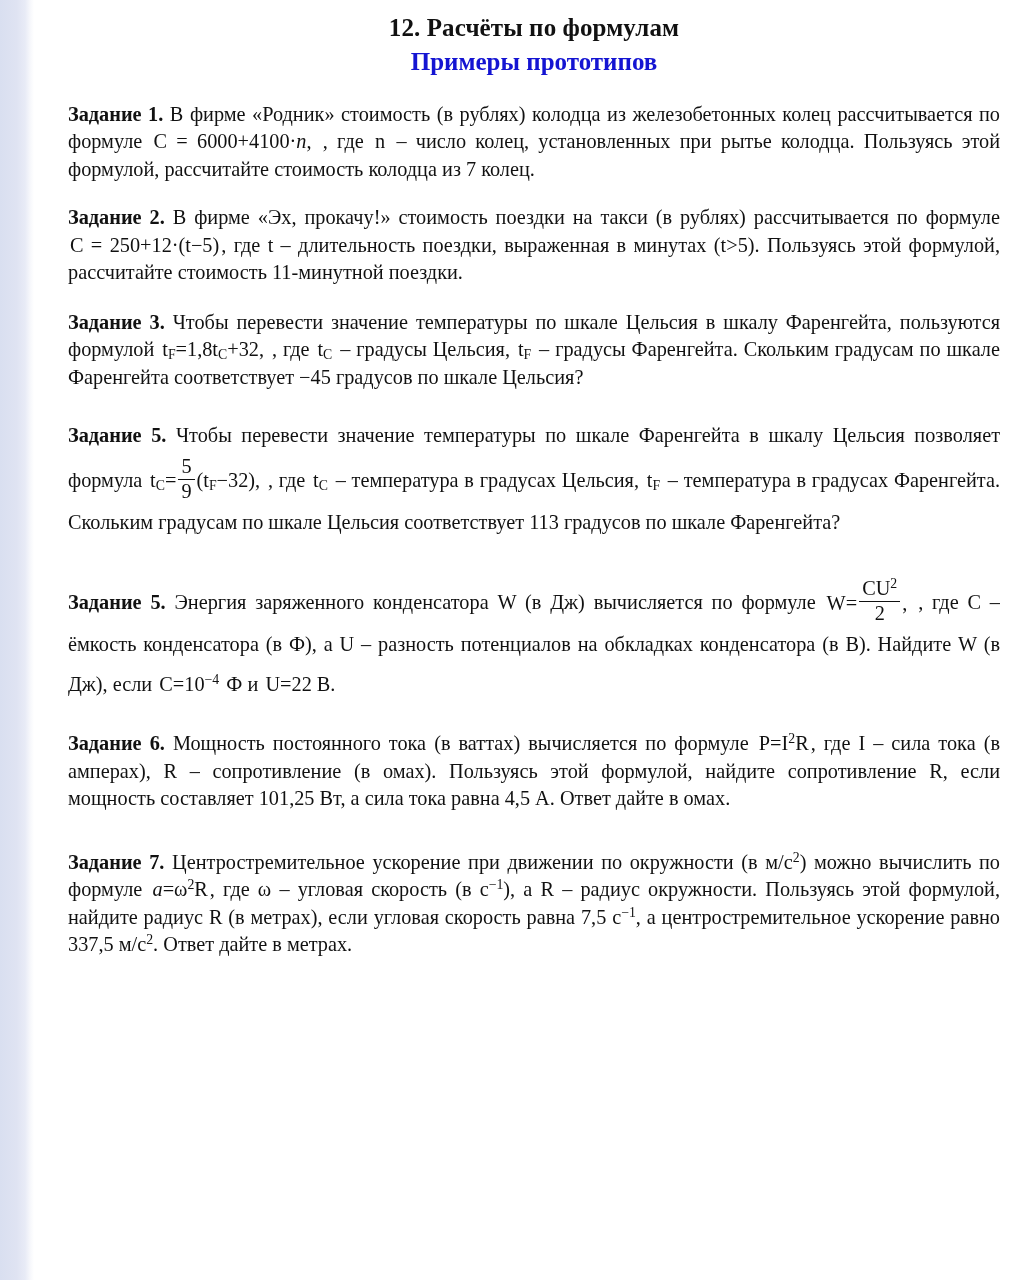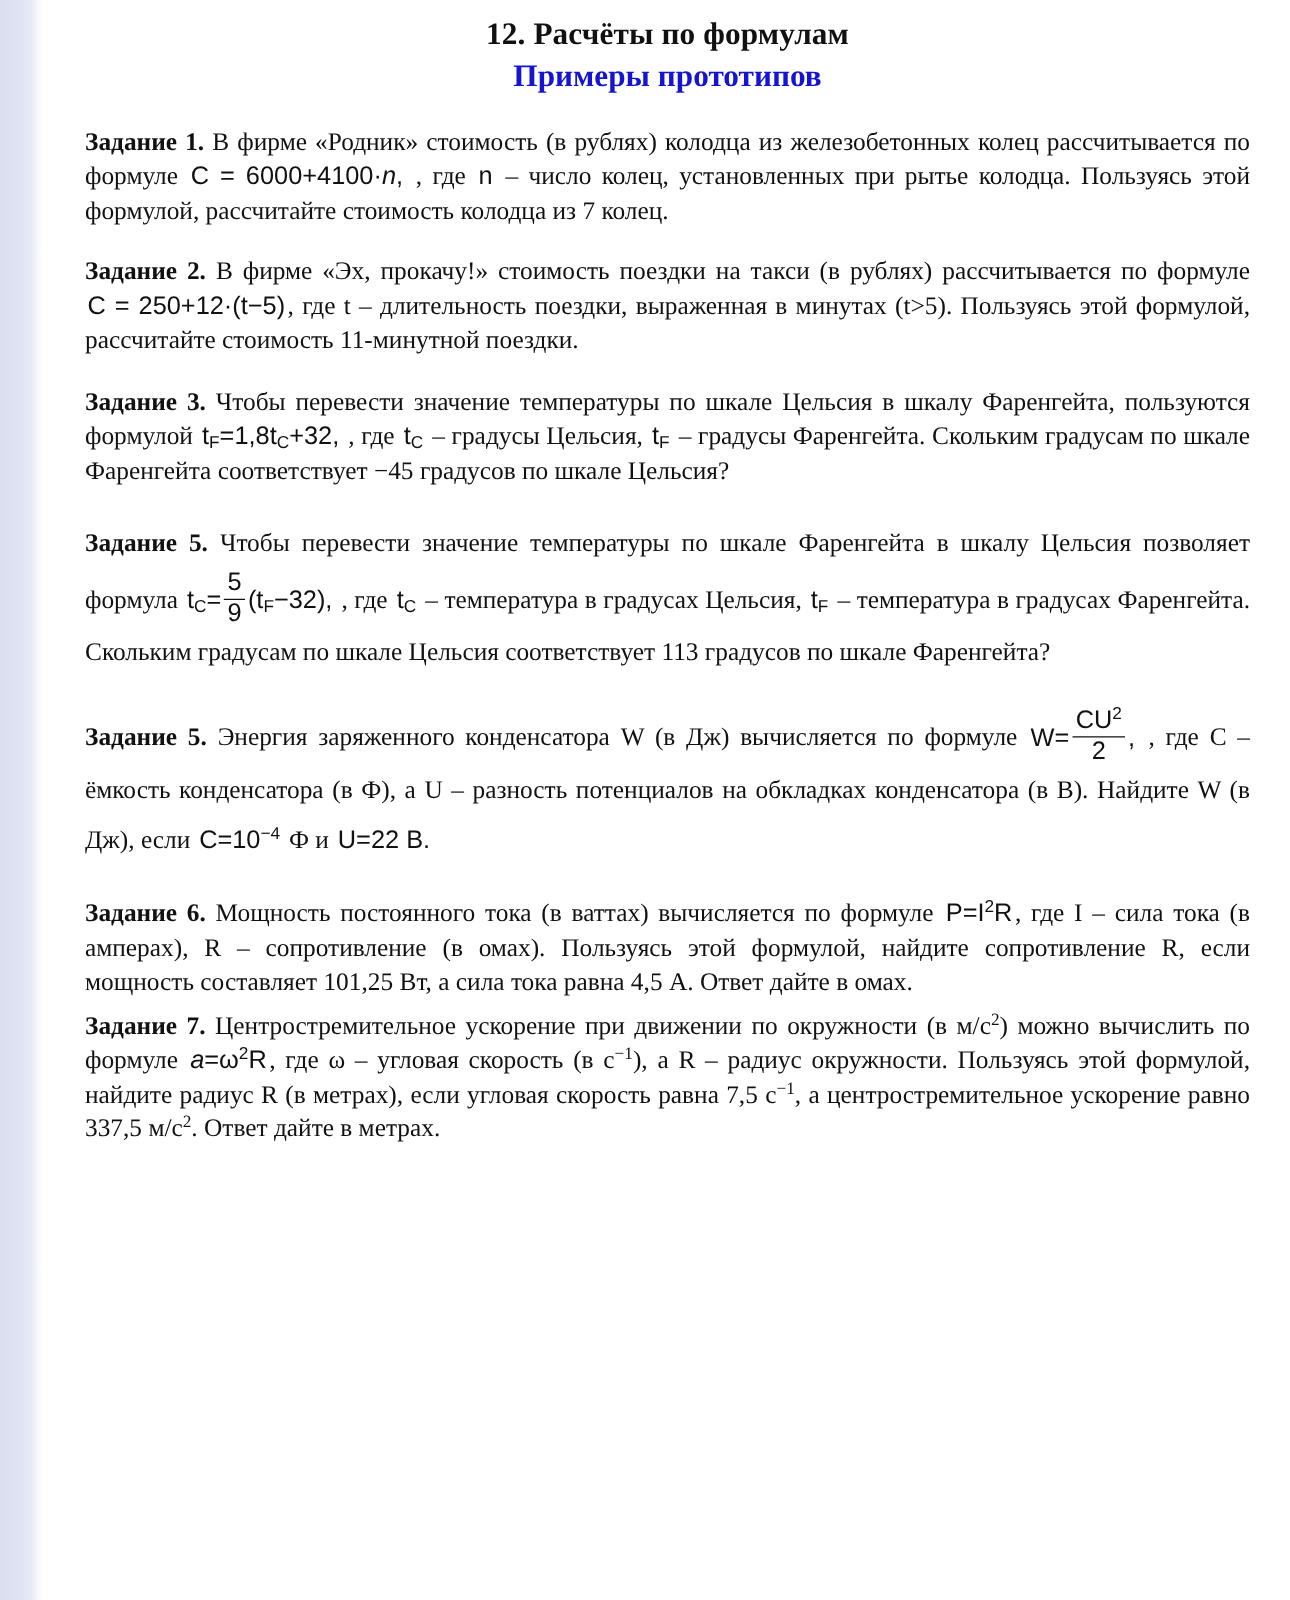--- a/index.html
+++ b/index.html
@@ -73,28 +73,28 @@
     line-height: 1.355;
     text-align: justify;
     text-justify: inter-word;
     margin: 0;
     hyphens: manual;
   }
   .task-1 { margin-top: 24px; }
   .task-2 { margin-top: 21px; }
   .task-3 { margin-top: 22px; }
   .task-4 { margin-top: 25px; line-height: 1.95; }
-  .task-5 { margin-top: 24px; line-height: 1.95; }
+  .task-5 { margin-top: 36px; line-height: 1.95; }
   .task-6 { margin-top: 26px; }
-  .task-7 { margin-top: 7px; }
+  .task-7 { margin-top: 36px; }
 
   .task-label { font-weight: bold; }
 
   .math {
-    font-family: Liberation Sans, sans-serif;
+    font-family: Liberation Serif, serif;
     white-space: nowrap;
     padding: 0 2px;
   }
   .math .it { font-style: italic; }
 
   sub {
     font-size: 0.68em;
     vertical-align: -0.24em;
     line-height: 0;
   }

